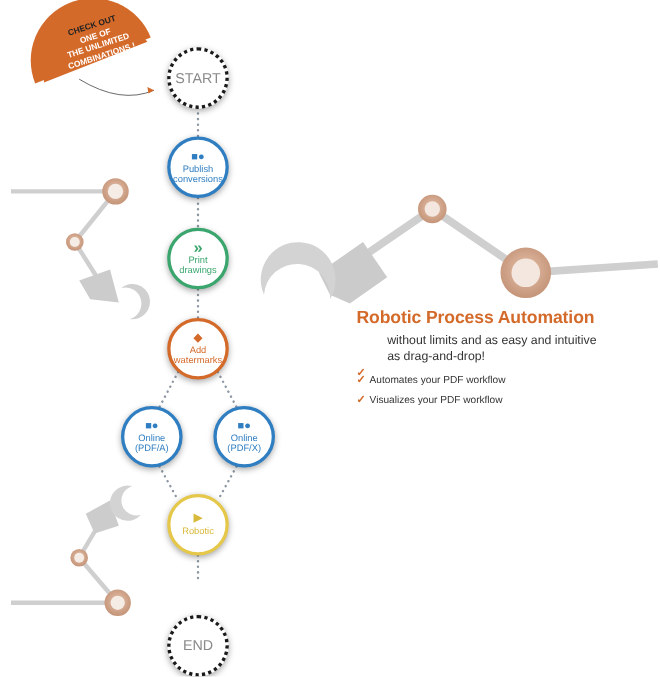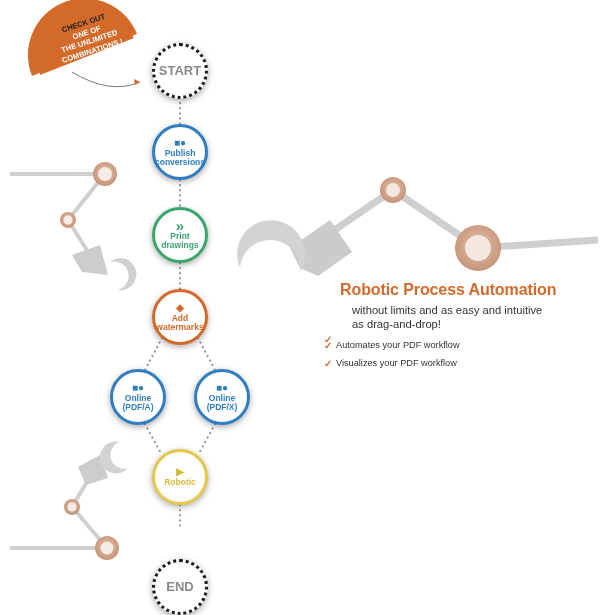--- a/index.html
+++ b/index.html
@@ -2,24 +2,24 @@
 <html><head>
 <meta charset="utf-8">
 <style>
   html, body { margin:0; padding:0; background:#ffffff; }
   body { width:600px; height:615px; position:relative; overflow:hidden; font-family:"Liberation Sans", sans-serif; }
   .layer { position:absolute; left:0; top:0; width:600px; height:615px; }
   .node { position:absolute; width:50px; height:50px; border-radius:50%; background:#fff;
           box-shadow: 0 2px 6px rgba(0,0,0,0.35); display:flex; flex-direction:column; align-items:center; justify-content:center; text-align:center; }
   .node.solid { border-width:3px; border-style:solid; }
   .node.dash { border:3px dotted #1a1a1a; }
-  .node .lbl { font-size:8.5px; font-weight:bold; line-height:9.5px; }
+  .node .lbl { font-size:8.5px; font-weight:normal; line-height:9.5px; }
   .node .ico { font-size:10px; line-height:11px; margin-bottom:1px; font-weight:bold; }
   .node.dash .lbl { font-size:13px; color:#8a8a8a; line-height:14px; }
-  .headline { position:absolute; left:324px; top:281px; font-size:16px; font-weight:bold; color:#d46a2a; white-space:nowrap; letter-spacing:-0.1px;margin-left:16px; }
+  .headline { position:absolute; left:324px; top:281px; font-size:16px; font-weight:bold; color:#d46a2a; white-space:nowrap; letter-spacing:-0.1px; }
   .sub { position:absolute; left:324px; top:303px; font-size:11.2px; color:#333; line-height:14px; width:200px;margin-left:28px; }
   .bullets { position:absolute; left:324px; top:334px; list-style:none; margin:0; padding:0; width:230px; }
   .bullets li { font-size:9.2px; color:#333; line-height:11.5px; position:relative; padding-left:12px; margin-bottom:6px; }
   .bullets li .chk { position:absolute; left:0; top:0; color:#d46a2a; font-weight:bold; font-size:10px; }
   .badge-text { position:absolute; left:38px; top:18px; width:100px; transform:rotate(-18deg); transform-origin:50% 50%; text-align:center; font-size:7.6px; line-height:9.5px; font-weight:bold; color:#fff; text-transform:uppercase; }
   .badge-text .first { color:#222; }
 </style>
 </head>
 <body>
 

